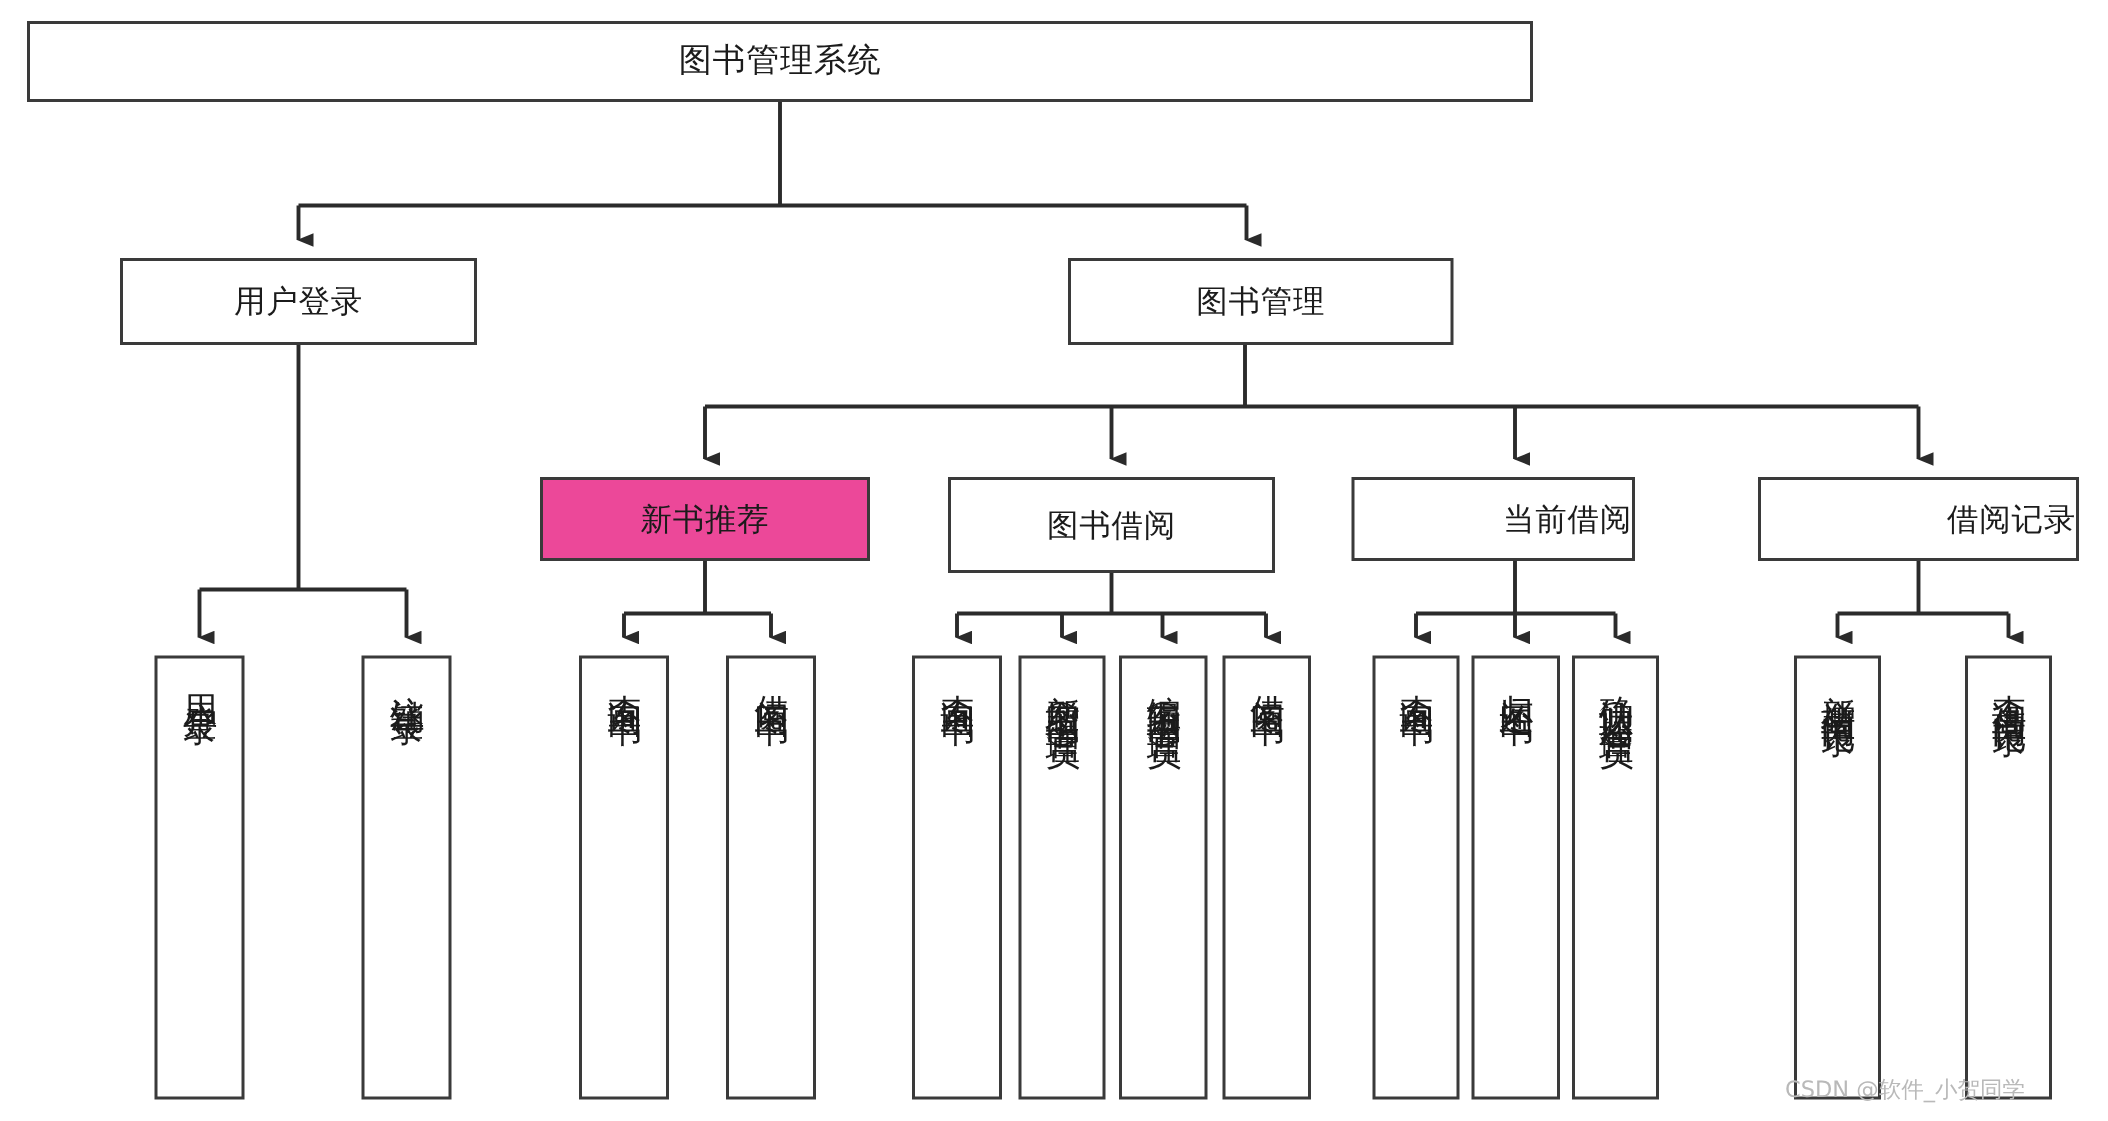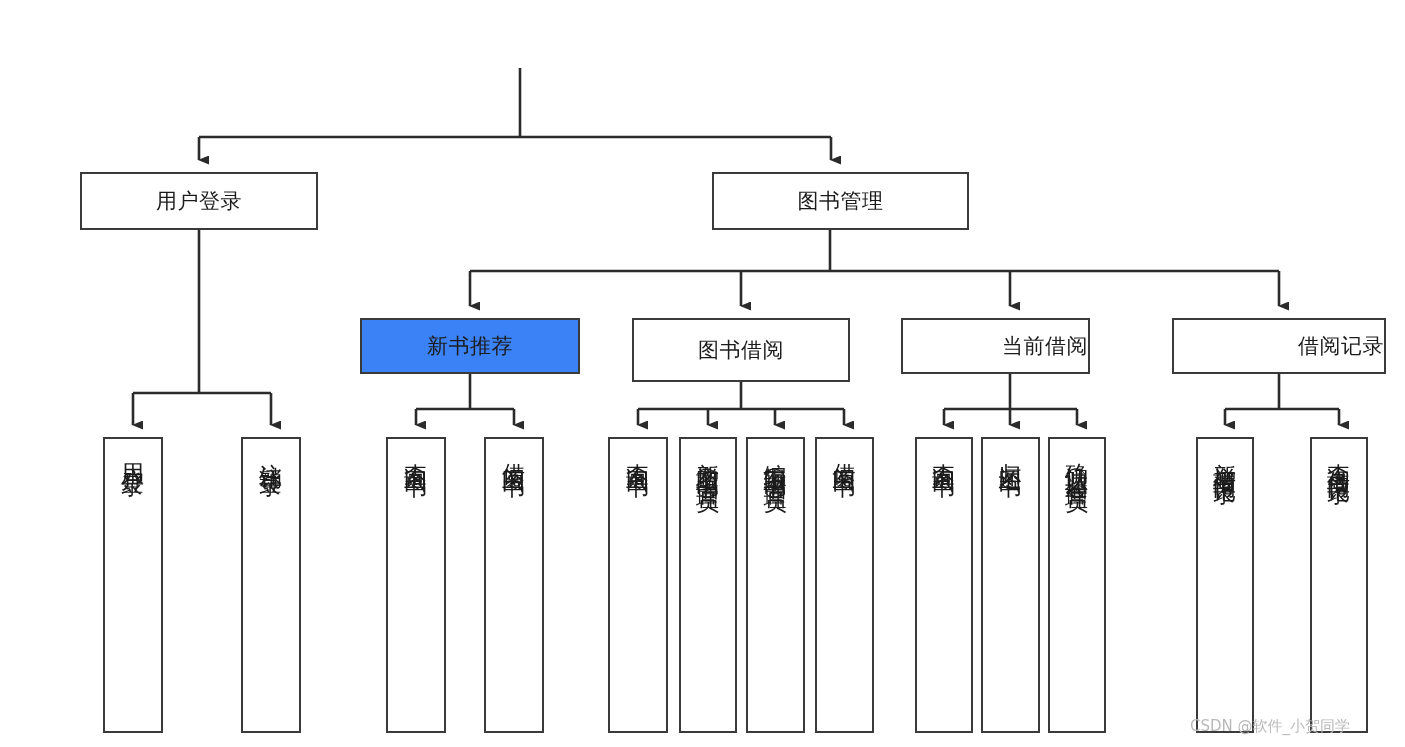--- a/index.html
+++ b/index.html
@@ -120,29 +120,32 @@
       <path d="M1010,409 L1010,425" marker-end="url(#arrowhead)"></path>
       <path d="M1077,409 L1077,425" marker-end="url(#arrowhead)"></path>
 
       <path d="M1279,374 L1279,409"></path>
       <path d="M1225,409 L1339,409"></path>
       <path d="M1225,409 L1225,425" marker-end="url(#arrowhead)"></path>
       <path d="M1339,409 L1339,425" marker-end="url(#arrowhead)"></path>
     </g>
   </svg>
 
+  <div class="node h root" style="left: 18px; top: 14px; width: 1004px; height: 54px; border-color: rgb(58, 58, 58); background: rgb(255, 255, 255);">
+    <span class="label">图书管理系统</span>
+  </div>
 
   <div class="node h" style="left: 80px; top: 172px; width: 238px; height: 58px; border-color: rgb(58, 58, 58); background: rgb(255, 255, 255);">
     <span class="label">用户登录</span>
   </div>
   <div class="node h" style="left: 712px; top: 172px; width: 257px; height: 58px; border-color: rgb(58, 58, 58); background: rgb(255, 255, 255);">
     <span class="label">图书管理</span>
   </div>
 
-  <div class="node h" style="left: 360px; top: 318px; width: 220px; height: 56px; border-color: rgb(58, 58, 58); background: #3b82f6;">
+  <div class="node h" style="left: 360px; top: 318px; width: 220px; height: 56px; border-color: rgb(58, 58, 58); background: #ec4899;">
     <span class="label">新书推荐</span>
   </div>
   <div class="node h" style="left: 632px; top: 318px; width: 218px; height: 64px; border-color: rgb(58, 58, 58); background: rgb(255, 255, 255);">
     <span class="label">图书借阅</span>
   </div>
   <div class="node h" style="left: 901px; top: 318px; width: 189px; height: 56px; border-color: rgb(58, 58, 58); background: rgb(255, 255, 255); justify-content: flex-end;">
     <span class="label">当前借阅</span>
   </div>
   <div class="node h" style="left: 1172px; top: 318px; width: 214px; height: 56px; border-color: rgb(58, 58, 58); background: rgb(255, 255, 255); justify-content: flex-end;">
     <span class="label">借阅记录</span>

